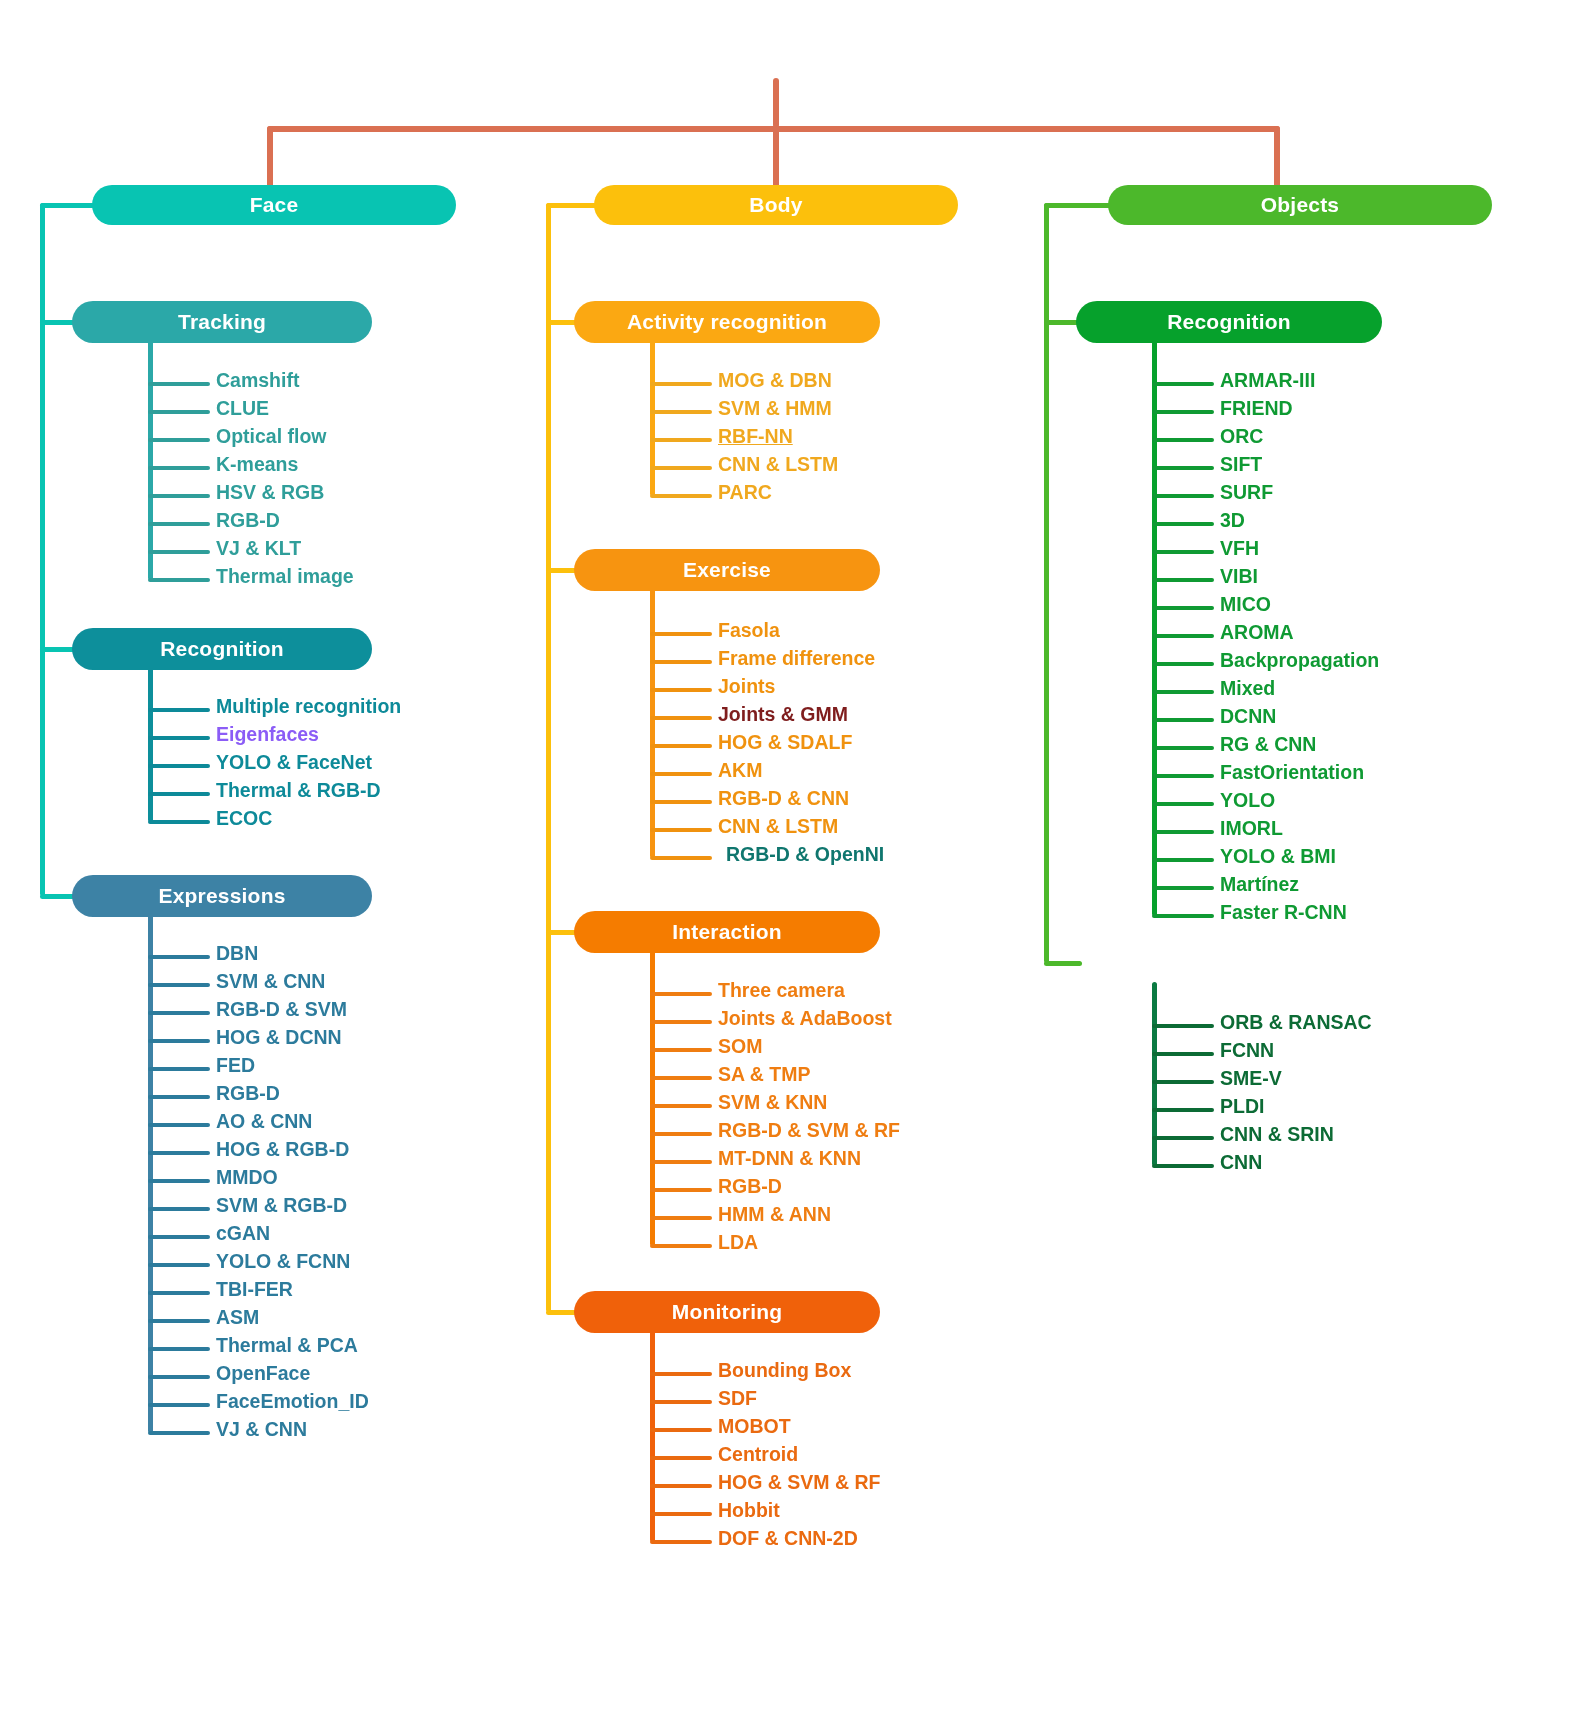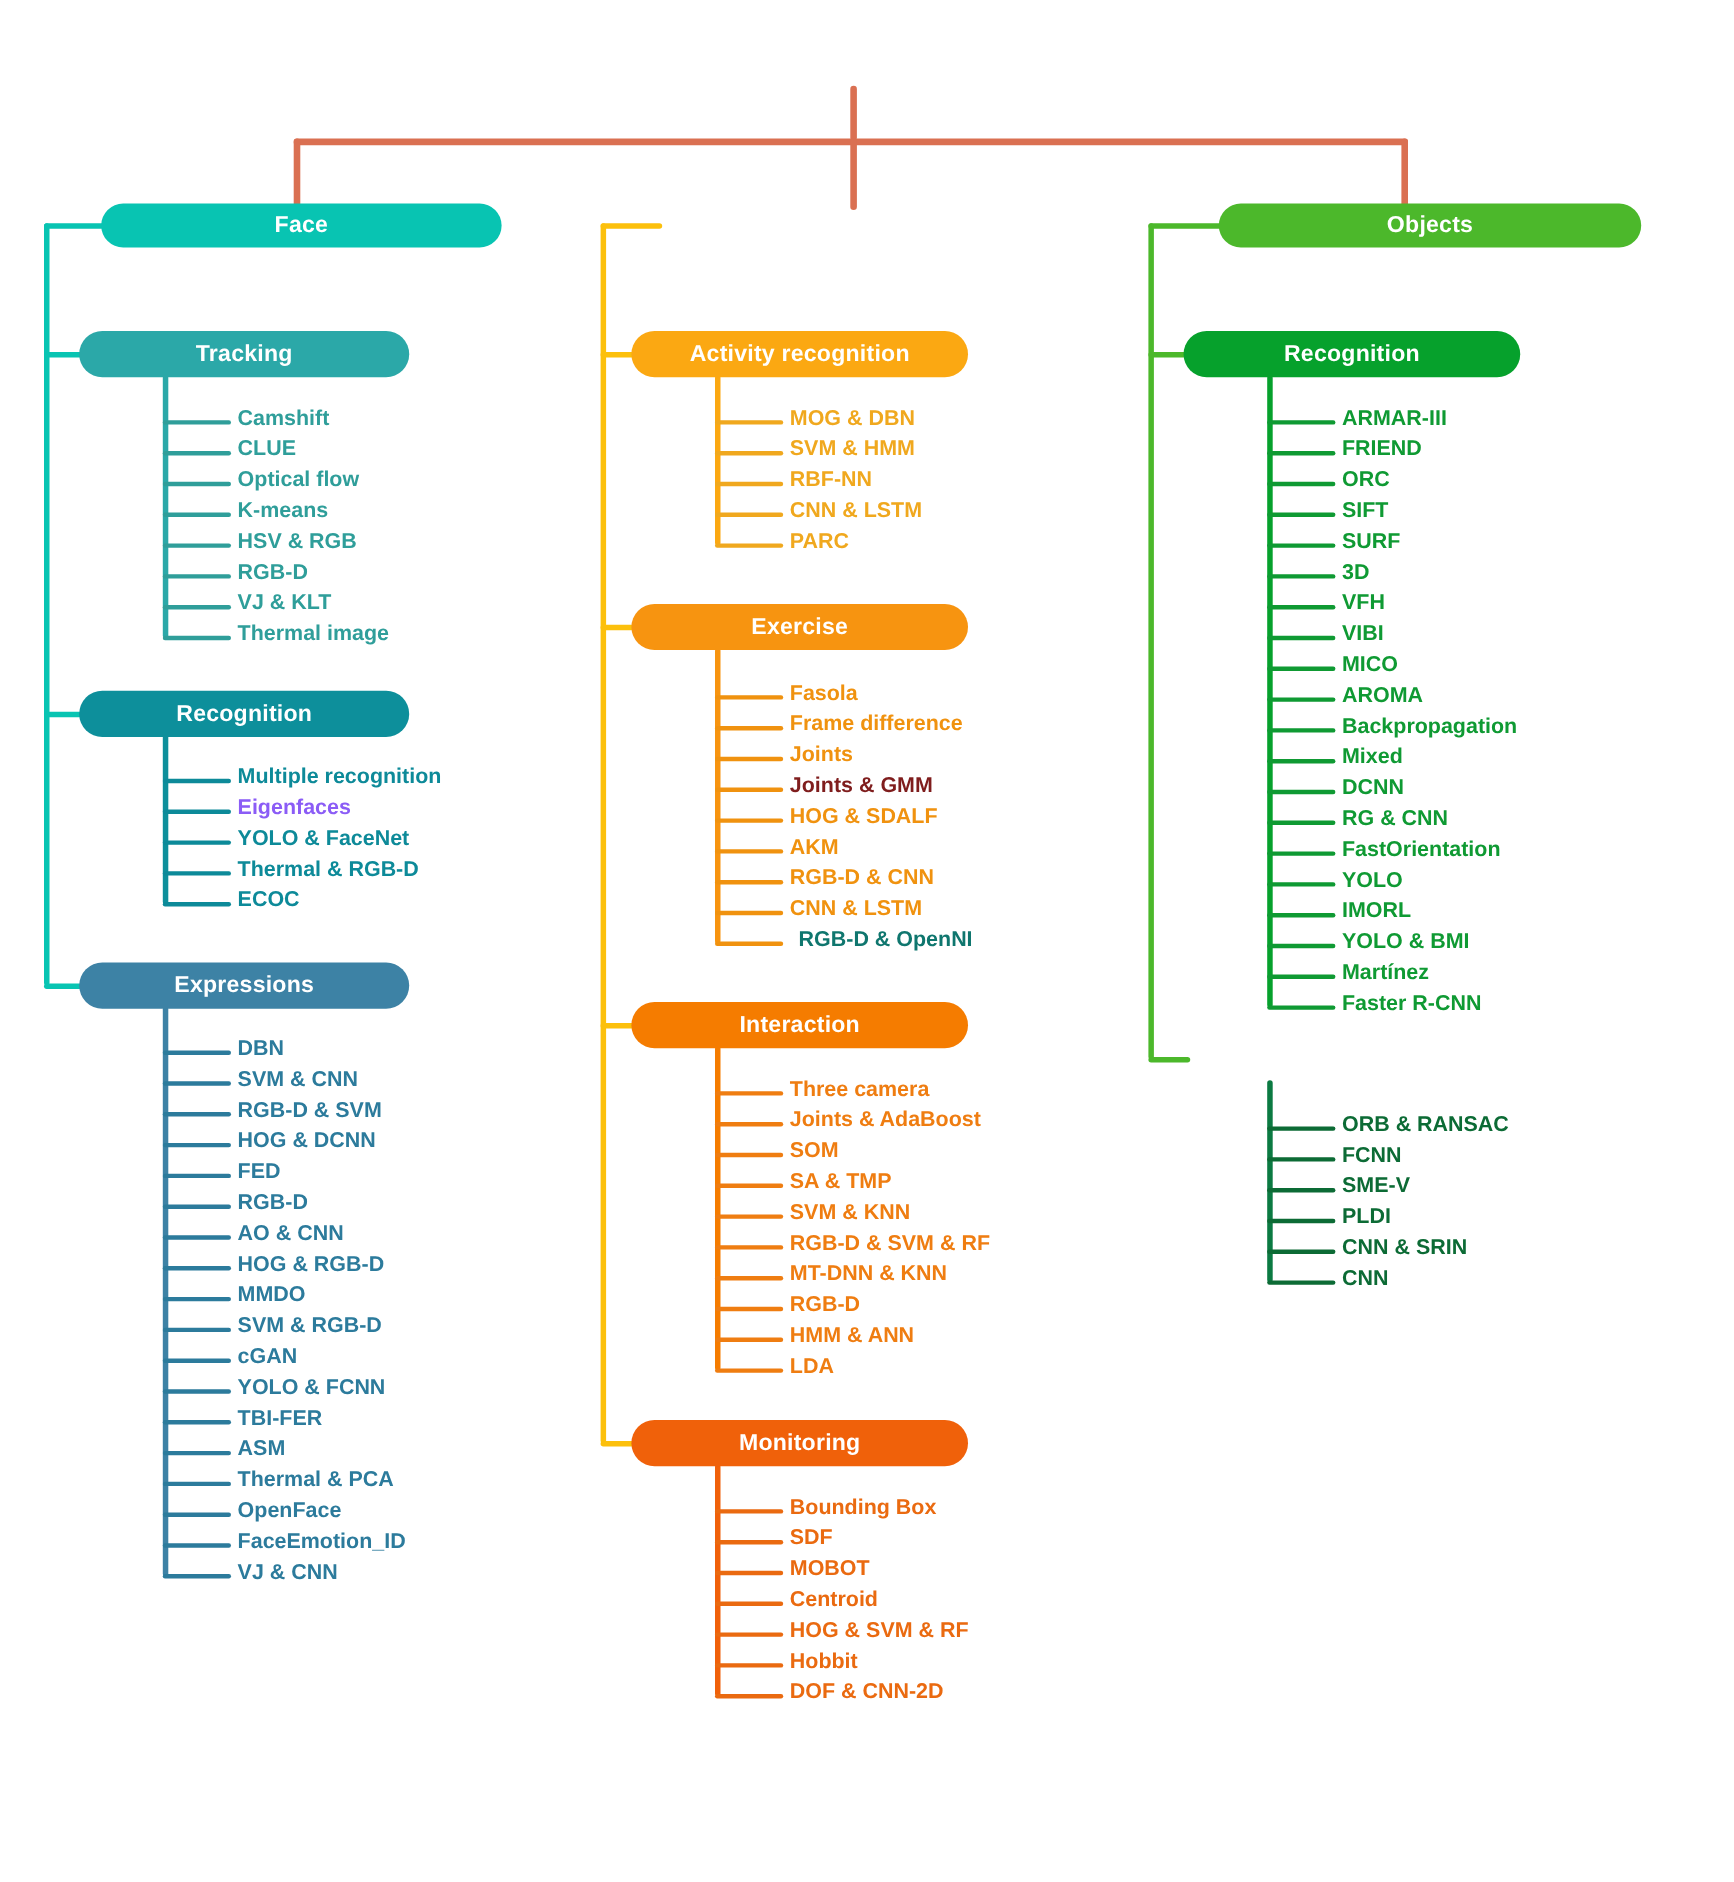--- a/index.html
+++ b/index.html
@@ -115,31 +115,32 @@
     <div class="ln h cap" style="left: 148px; top: 1319px; width: 62px; height: 4px; background: rgb(44, 123, 156);"></div>
     <div class="leaf" style="left: 216px; top: 1306px; color: rgb(44, 123, 156);">ASM</div>
     <div class="ln h cap" style="left: 148px; top: 1347px; width: 62px; height: 4px; background: rgb(44, 123, 156);"></div>
     <div class="leaf" style="left: 216px; top: 1334px; color: rgb(44, 123, 156);">Thermal &amp; PCA</div>
     <div class="ln h cap" style="left: 148px; top: 1375px; width: 62px; height: 4px; background: rgb(44, 123, 156);"></div>
     <div class="leaf" style="left: 216px; top: 1362px; color: rgb(44, 123, 156);">OpenFace</div>
     <div class="ln h cap" style="left: 148px; top: 1403px; width: 62px; height: 4px; background: rgb(44, 123, 156);"></div>
     <div class="leaf" style="left: 216px; top: 1390px; color: rgb(44, 123, 156);">FaceEmotion_ID</div>
     <div class="ln h cap" style="left: 148px; top: 1431px; width: 62px; height: 4px; background: rgb(44, 123, 156);"></div>
     <div class="leaf" style="left: 216px; top: 1418px; color: rgb(44, 123, 156);">VJ  &amp; CNN</div>
+    <div class="pill lvl1" style="left: 594px; top: 185px; width: 364px; height: 40px; background: rgb(252, 192, 12);">Body</div>
     <div class="ln h cap" style="left: 546px; top: 203px; width: 56px; height: 5px; background: rgb(252, 192, 12);"></div>
     <div class="ln v cap" style="left: 546px; top: 203px; width: 5px; height: 1109px; background: rgb(252, 192, 12);"></div>
     <div class="ln h cap" style="left: 546px; top: 320px; width: 34px; height: 5px; background: rgb(252, 192, 12);"></div>
     <div class="pill lvl2" style="left: 574px; top: 301px; width: 306px; height: 42px; background: rgb(251, 168, 18);">Activity recognition</div>
     <div class="ln v cap" style="left: 650px; top: 341px; width: 5px; height: 155px; background: rgb(251, 168, 18);"></div>
     <div class="ln h cap" style="left: 650px; top: 382px; width: 62px; height: 4px; background: rgb(240, 168, 30);"></div>
     <div class="leaf" style="left: 718px; top: 369px; color: rgb(240, 168, 30);">MOG &amp; DBN</div>
     <div class="ln h cap" style="left: 650px; top: 410px; width: 62px; height: 4px; background: rgb(240, 168, 30);"></div>
     <div class="leaf" style="left: 718px; top: 397px; color: rgb(240, 168, 30);">SVM &amp; HMM</div>
     <div class="ln h cap" style="left: 650px; top: 438px; width: 62px; height: 4px; background: rgb(240, 168, 30);"></div>
-    <div class="leaf" style="left: 718px; top: 425px; color: rgb(240, 168, 30);">RBF-NN</div>
+    <div class="leaf" style="left: 718px; top: 425px; color: rgb(240, 168, 30); text-decoration: underline;">RBF-NN</div>
     <div class="ln h cap" style="left: 650px; top: 466px; width: 62px; height: 4px; background: rgb(240, 168, 30);"></div>
     <div class="leaf" style="left: 718px; top: 453px; color: rgb(240, 168, 30);">CNN &amp; LSTM</div>
     <div class="ln h cap" style="left: 650px; top: 494px; width: 62px; height: 4px; background: rgb(240, 168, 30);"></div>
     <div class="leaf" style="left: 718px; top: 481px; color: rgb(240, 168, 30);">PARC</div>
     <div class="ln h cap" style="left: 546px; top: 568px; width: 34px; height: 5px; background: rgb(252, 192, 12);"></div>
     <div class="pill lvl2" style="left: 574px; top: 549px; width: 306px; height: 42px; background: rgb(247, 148, 16);">Exercise</div>
     <div class="ln v cap" style="left: 650px; top: 589px; width: 5px; height: 269px; background: rgb(247, 148, 16);"></div>
     <div class="ln h cap" style="left: 650px; top: 632px; width: 62px; height: 4px; background: rgb(240, 146, 15);"></div>
     <div class="leaf" style="left: 718px; top: 619px; color: rgb(240, 146, 15);">Fasola</div>
     <div class="ln h cap" style="left: 650px; top: 660px; width: 62px; height: 4px; background: rgb(240, 146, 15);"></div>

